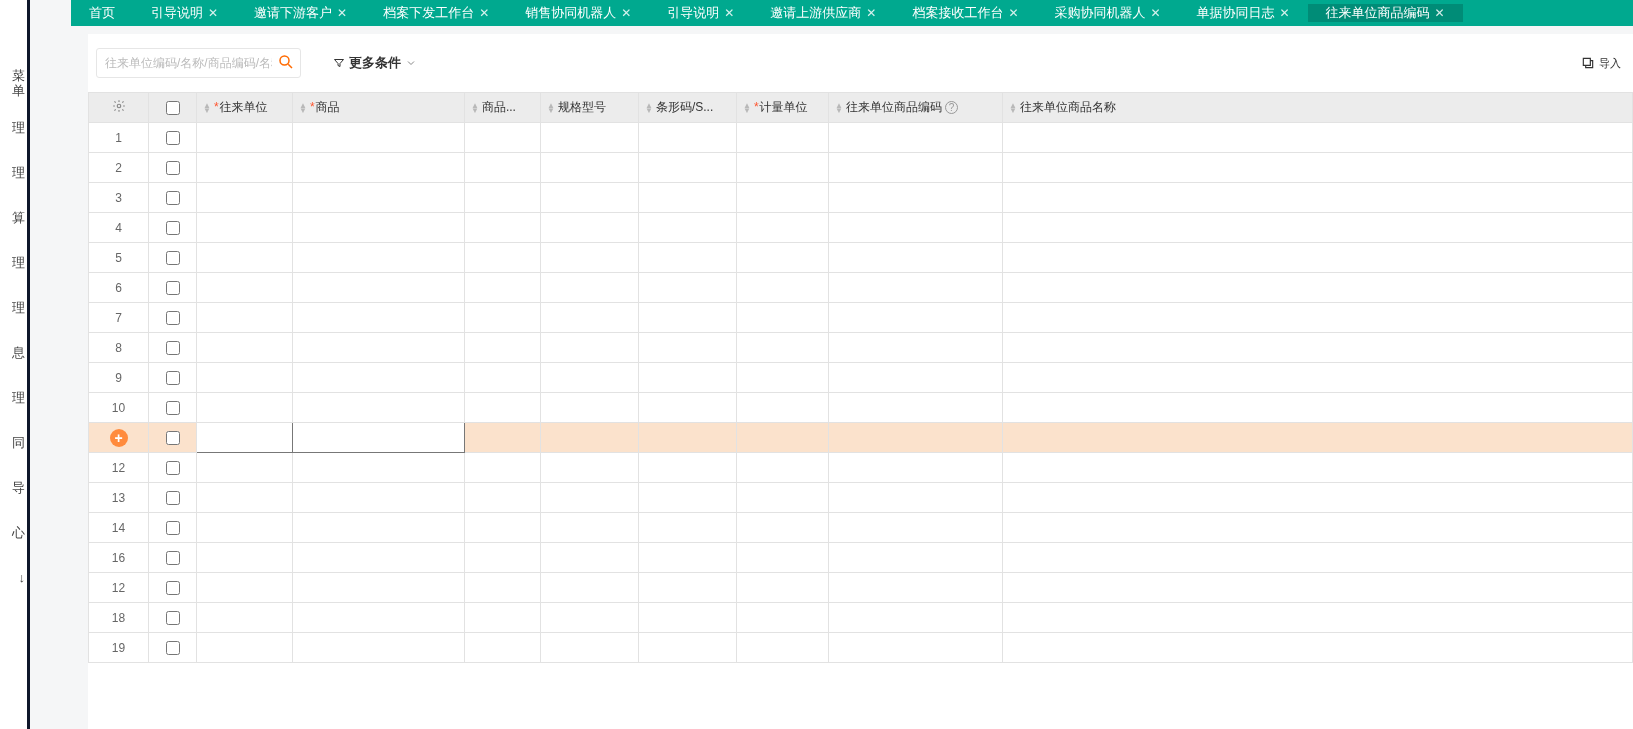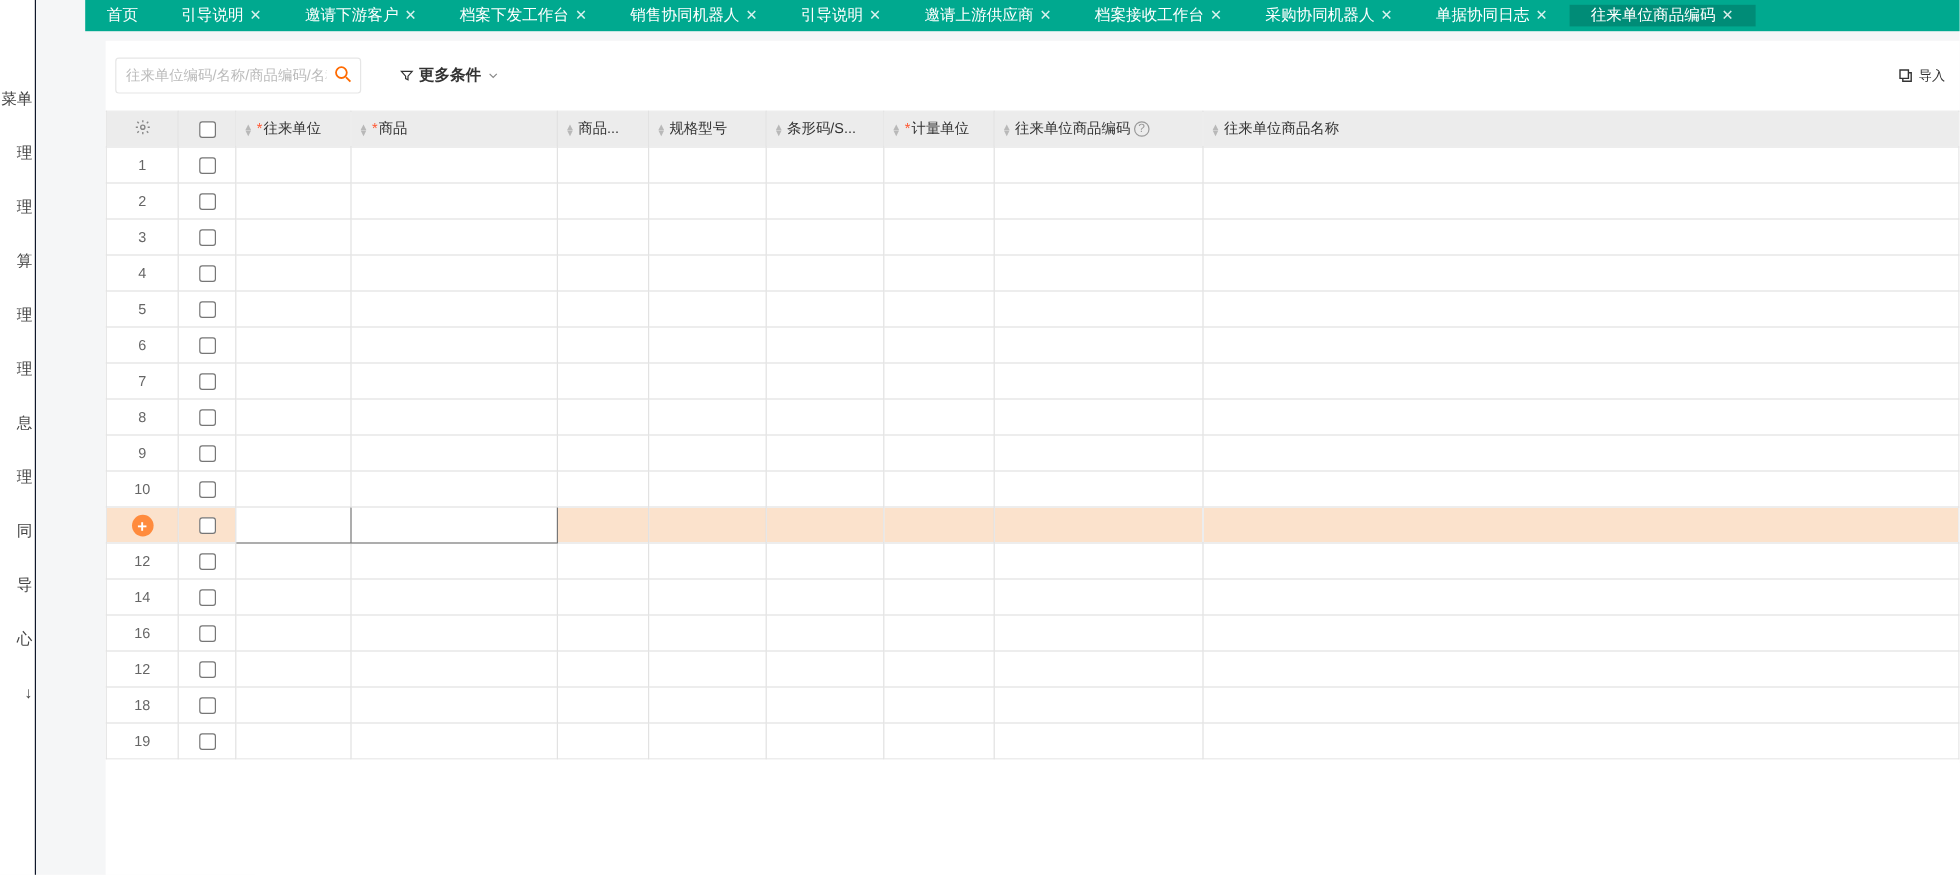--- a/index.html
+++ b/index.html
@@ -1,19 +1,19 @@
 <!DOCTYPE html>
 <html><head>
 <meta charset="utf-8">
 <style>
 * { margin:0; padding:0; box-sizing:border-box; font-family:"Microsoft YaHei","PingFang SC",Arial,sans-serif; }
 body { background:#f5f6f7; width:1633px; height:729px; overflow:hidden; font-size:13px; color:#333; }
 
 
-.sidebar { position:absolute; left:0; top:0; width:30px; height:729px; background:#fff; border-right:1px solid #0f172a; display:flex; flex-direction:column; padding-top:60px; }
+.sidebar { position:absolute; left:0; top:0; width:30px; height:729px; background:#fff; border-right:3px solid #0f172a; display:flex; flex-direction:column; padding-top:60px; }
 .sidebar .s-item { height:45px; line-height:15px; font-size:13px; color:#444; text-align:right; padding-right:2px; word-break:break-all; cursor:pointer; display:flex; align-items:center; justify-content:flex-end; }
 
 
 .tabs { position:absolute; left:71px; top:0; right:0; height:26px; background:#00a98f; display:flex; align-items:center; color:#fff; overflow:hidden; white-space:nowrap; }
 .tab { display:flex; align-items:center; padding:0 18px; font-size:13px; cursor:pointer; gap:5px; position:relative; }
 .tab.active { background:#008c77; }
 .tab .closex { font-size:12px; opacity:.85; }
 
 
 .content { position:absolute; left:88px; right:0; top:34px; bottom:0; background:#fff; }
@@ -349,20 +349,32 @@
             <td></td>
             <td></td>
             <td></td>
             <td></td>
             <td></td>
             <td></td>
             <td></td>
             <td></td>
           </tr>
           <tr>
+            <td class="center row-idx">13</td>
+            <td class="center"><input type="checkbox" style=""></td>
+            <td></td>
+            <td></td>
+            <td></td>
+            <td></td>
+            <td></td>
+            <td></td>
+            <td></td>
+            <td></td>
+          </tr>
+          <tr>
             <td class="center row-idx">14</td>
             <td class="center"><input type="checkbox" style=""></td>
             <td></td>
             <td></td>
             <td></td>
             <td></td>
             <td></td>
             <td></td>
             <td></td>
             <td></td>

